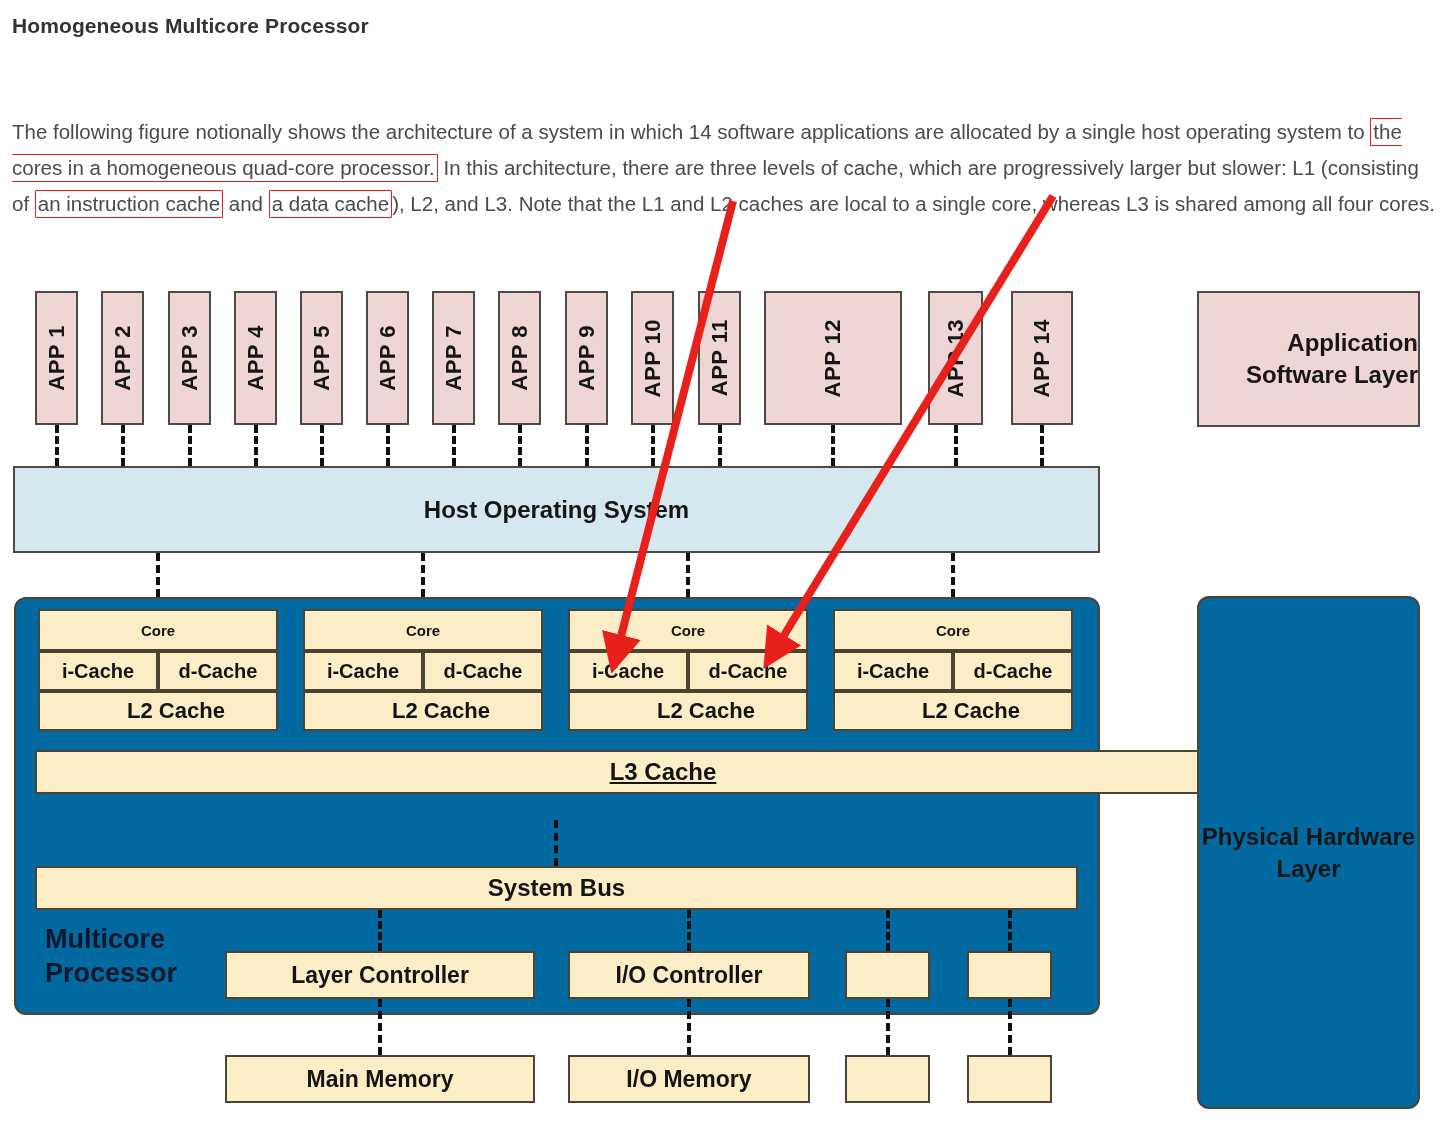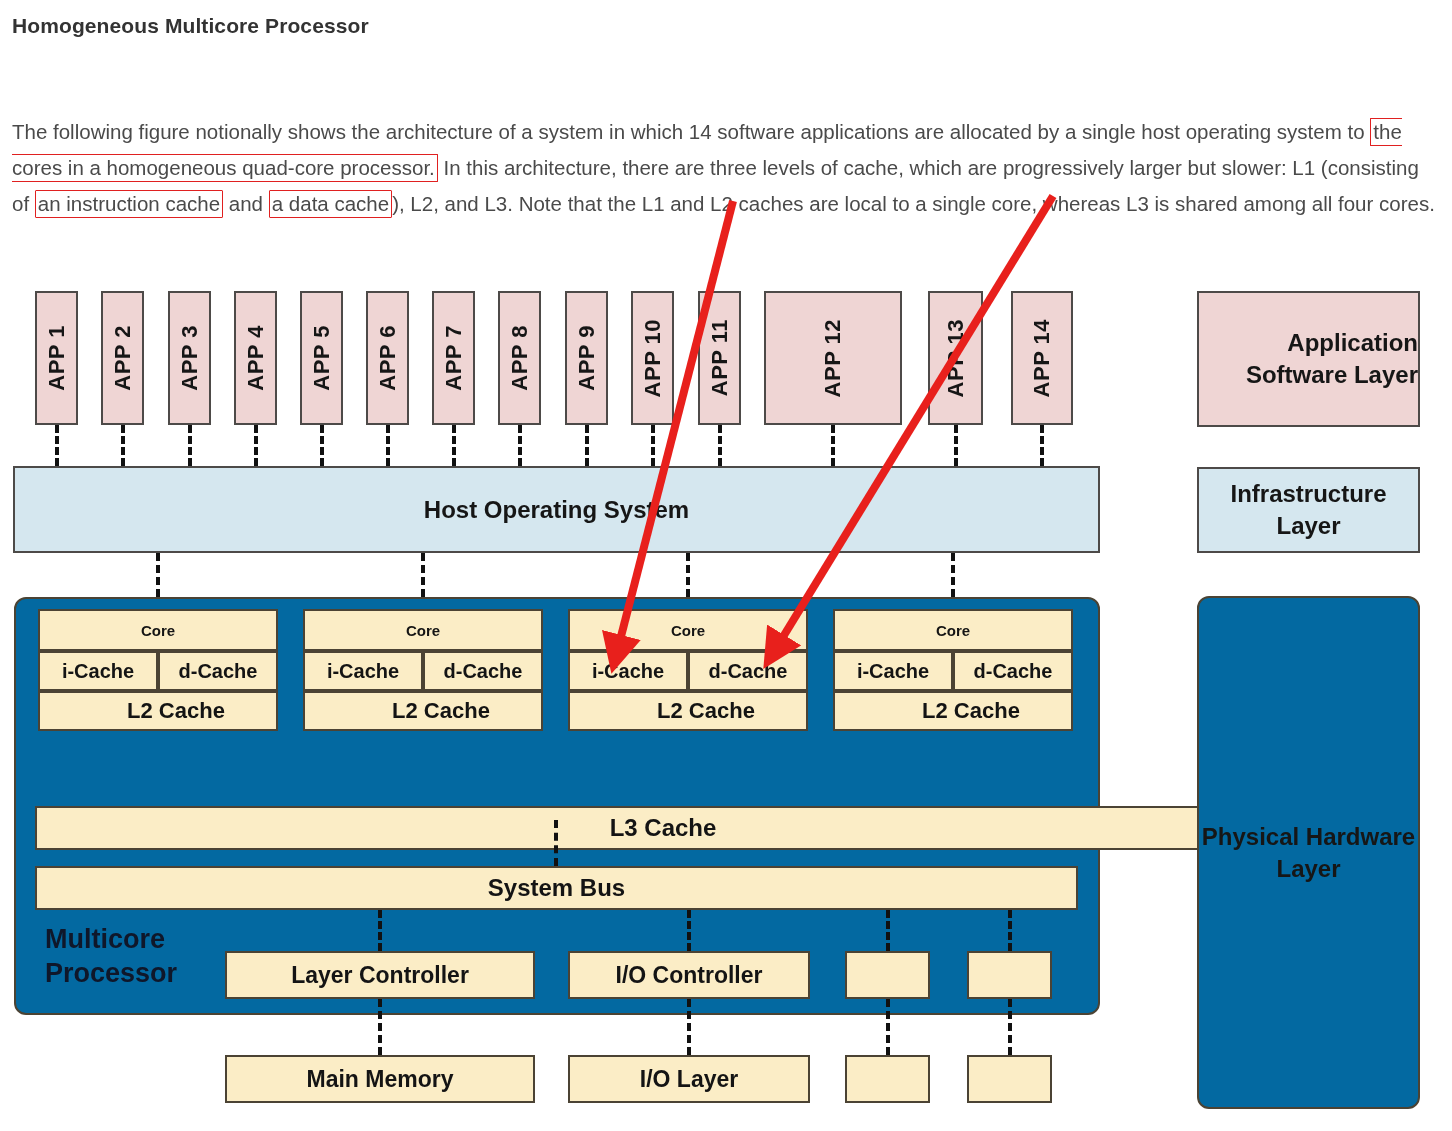--- a/index.html
+++ b/index.html
@@ -228,21 +228,21 @@
         <span class="lbl-cache">i-Cache</span>
       </div>
       <div class="cell" style="left: 953px; top: 389px; width: 120px; height: 40px;">
         <span class="lbl-cache">d-Cache</span>
       </div>
       <div class="cell" style="left: 833px; top: 429px; width: 240px; height: 40px;">
         <span class="lbl-l2">L2 Cache</span>
       </div>
     </div>
 
-  <div class="cell" style="left:35px;top:544px;width:1256px;height:44px;">
+  <div class="cell" style="left:35px;top:488px;width:1256px;height:44px;text-decoration:underline;">
     <span class="lbl-wide">L3 Cache</span>
   </div>
   <div class="dash" style="left:554px;top:558px;height:46px;"></div>
 
   <div class="cell" style="left:35px;top:604px;width:1043px;height:44px;">
     <span class="lbl-wide">System Bus</span>
   </div>
 
   <div class="lbl-mp" style="left:45px;top:661px;">
     <span>Multicore</span><br>
@@ -266,38 +266,35 @@
         <span class="lbl-ctrl"></span>
       </div>
       <div class="dash" style="left: 1007.5px; top: 648px; height: 41px;"></div>
     </div>
   <div id="devices">
       <div class="cell" style="left: 225px; top: 793px; width: 310px; height: 48px;">
         <span class="lbl-ctrl">Main Memory</span>
       </div>
       <div class="dash" style="left: 378px; top: 737px; height: 56px;"></div>
       <div class="cell" style="left: 568px; top: 793px; width: 242px; height: 48px;">
-        <span class="lbl-ctrl">I/O Layer</span>
+        <span class="lbl-ctrl">I/O Memory</span>
       </div>
       <div class="dash" style="left: 687px; top: 737px; height: 56px;"></div>
       <div class="cell" style="left: 845px; top: 793px; width: 85px; height: 48px;">
         <span class="lbl-ctrl"></span>
       </div>
       <div class="dash" style="left: 885.5px; top: 737px; height: 56px;"></div>
       <div class="cell" style="left: 967px; top: 793px; width: 85px; height: 48px;">
         <span class="lbl-ctrl"></span>
       </div>
       <div class="dash" style="left: 1007.5px; top: 737px; height: 56px;"></div>
     </div>
 
   <div class="box pink" style="left:1197px;top:29px;width:223px;height:136px;">
     <span class="lbl-layer">Application Software Layer</span>
-  </div>
-  <div class="box blue" style="left:1197px;top:205px;width:223px;height:86px;">
-    <span class="lbl-layer">Infrastructure Layer</span>
   </div>
   <div class="box yellow" style="left:1197px;top:334px;width:223px;height:513px;">
     <span class="lbl-layer">Physical Hardware Layer</span>
   </div>
 </div>
 
 <svg id="arrows" viewBox="0 0 1452 1131">
   <defs>
     <marker id="ah" markerWidth="5" markerHeight="5" refX="2.2" refY="2.5" orient="auto">
       <path d="M0,0 L5,2.5 L0,5 z" fill="#e8201c"></path>

